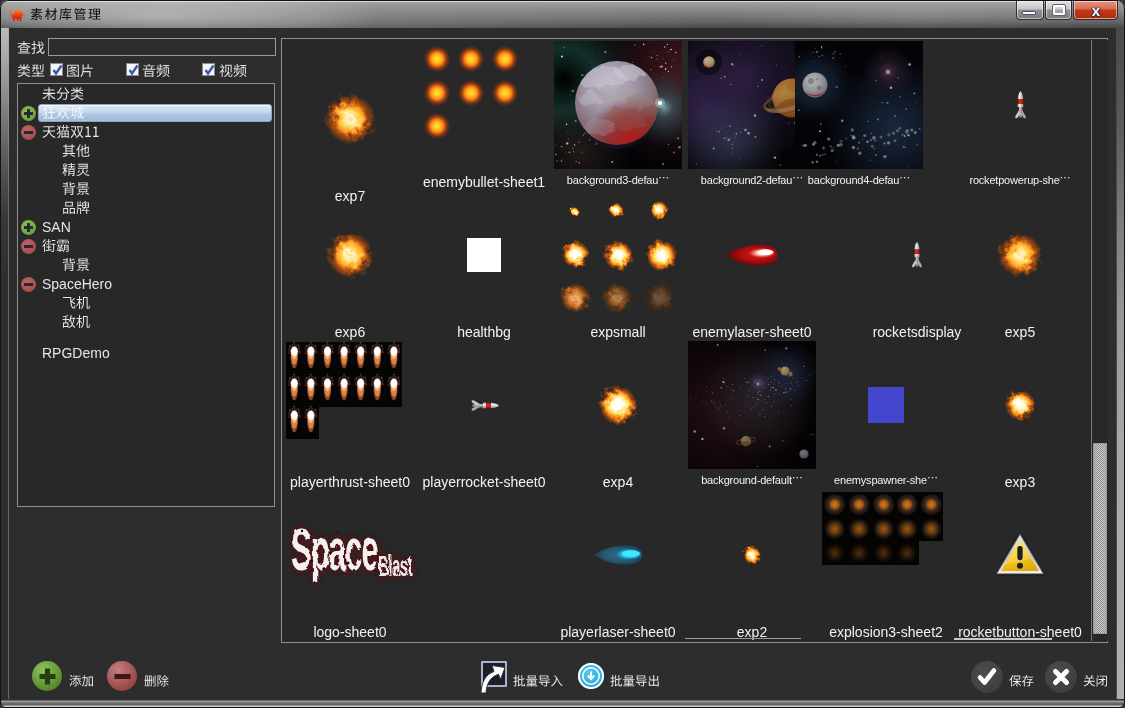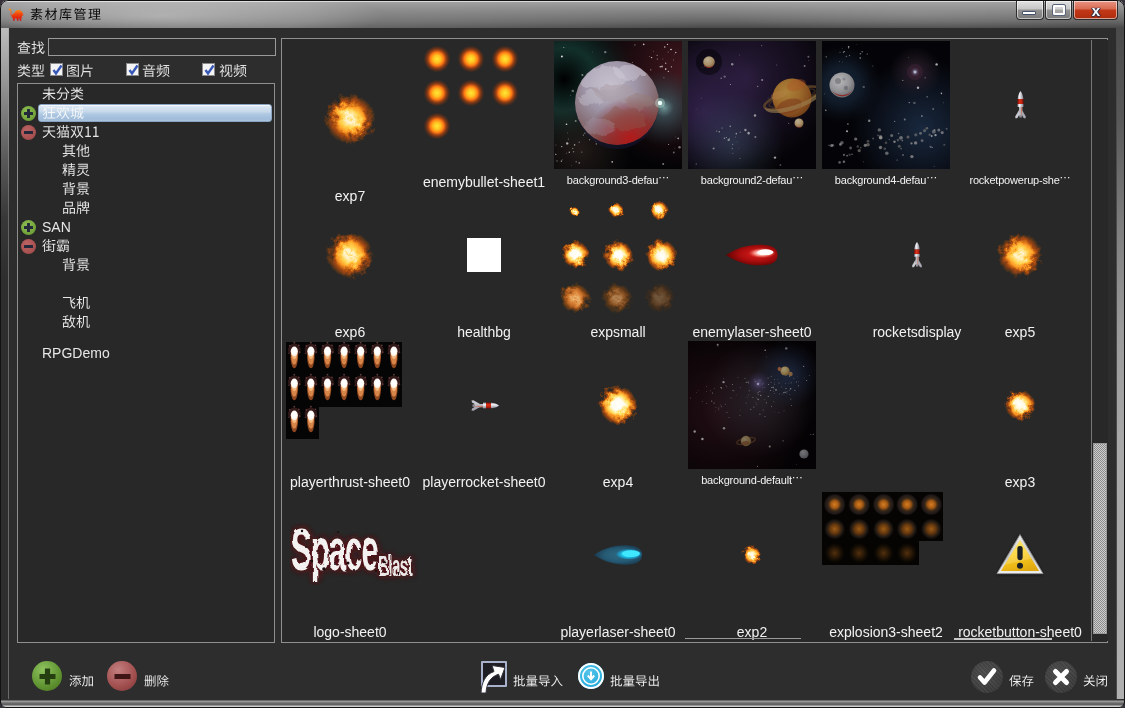--- a/index.html
+++ b/index.html
@@ -27,21 +27,21 @@
 #btn-min{left:1016px;width:28px;background:linear-gradient(#e2e2e2 0,#c6c6c6 8px,#929292 9px,#828282 15px,#747474 19px)}
 #btn-max{left:1045px;width:27px;background:linear-gradient(#e2e2e2 0,#c6c6c6 8px,#929292 9px,#828282 15px,#747474 19px)}
 #btn-close{left:1073px;width:45px;background:linear-gradient(#e89484 0,#d86a50 8px,#c23818 9px,#b63010 15px,#a22a10 19px)}
 #btn-min .glyph{position:absolute;left:5px;top:10px;width:14px;height:4px;background:#fff;border:1px solid #45506a;border-radius:1px}
 #btn-max .glyph{position:absolute;left:7px;top:4px;width:12px;height:10px;border:2px solid #fff;outline:1px solid #5a647a;border-radius:1px;background:rgba(255,255,255,.2)}
 #btn-close .glyph{position:absolute;left:12px;top:0px;width:20px;height:19px;color:#fff;font-weight:bold;font-size:15px;text-align:center;line-height:19px;text-shadow:0 0 1px #203050, 1px 0 1px #203050,-1px 0 1px #203050,0 1px 1px #203050}
 .lab{position:absolute;color:#e4e4e4;font-size:14px}
 #search-input{position:absolute;left:48px;top:38px;width:228px;height:18px;border:1px solid #9a9a9a;background:#2d2d2d}
 .cb{position:absolute;width:13px;height:13px;background:#f4f4f4;border:1px solid #8a8a8a;top:63px}
 .cb svg{position:absolute;left:0px;top:0px}
-#tree{position:absolute;left:17px;top:83px;width:258px;height:560px;border:1px solid #8f8f8f;background:#282828}
+#tree{position:absolute;left:17px;top:83px;width:258px;height:424px;border:1px solid #8f8f8f;background:#282828}
 .trow{position:absolute;left:0;width:100%;height:19px;color:#e6e6e6;font-size:14px;line-height:19px}
 .trow .txt{position:absolute;left:24px}
 .trow.sub .txt{left:44px}
 .tsel{position:absolute;left:20px;top:0;right:2px;height:18px;border:1px solid #8aa4c4;border-radius:3px;
  background:linear-gradient(#dfe9f4 0,#c6d8ea 42%,#aec8e2 58%,#a0bcda 88%,#abc5de 100%);box-shadow:inset 0 1px 0 rgba(255,255,255,.7)}
 .ticon{position:absolute;left:3px;top:2px;width:14px;height:14px;border-radius:50%;color:#222;text-align:center}
 .ticon{width:15px;height:15px}
 .ticon.plus{background:radial-gradient(circle at 40% 35%,#8cbe52,#74a63c 60%,#5f8c2e)}
 .ticon.minus{background:radial-gradient(circle at 40% 35%,#bc6464,#aa5252 60%,#8e4040)}
 .ticon:after{content:"";position:absolute;left:2.8px;top:6.3px;width:9.4px;height:2.6px;background:#23283a;border-radius:.5px}
@@ -282,20 +282,24 @@
         <div class="txt" style="">
           <div style="position:relative;margin-top:1px"><svg width="28.0" height="17.5" viewBox="0 0 28.0 17.5" style="overflow:visible">
               <g transform="translate(0 12.88) scale(0.014 -0.014)">
                 <path d="M735 378V293H273V378ZM198 436V-80H273V93H735V4C735 -10 729 -15 713 -16C697 -16 638 -16 580 -14C590 -33 601 -61 605 -81C685 -81 737 -80 769 -69C800 -58 811 -38 811 3V436ZM273 238H735V148H273ZM330 841V753H79V692H330V602C225 584 125 568 54 558L66 493L330 543V469H404V841ZM550 840V576C550 499 574 478 670 478C689 478 819 478 840 478C914 478 936 504 945 602C924 606 894 617 878 628C874 555 867 543 833 543C805 543 698 543 678 543C633 543 625 548 625 576V654C721 676 828 708 905 741L852 795C798 768 709 738 625 714V840Z" fill="#e6e6e6"></path>
               </g>
               <g transform="translate(14.0 12.88) scale(0.014 -0.014)">
                 <path d="M242 640H755V576H242ZM242 753H755V690H242ZM265 290H736V195H265ZM623 66C715 31 830 -26 888 -66L939 -17C877 24 761 78 671 110ZM291 114C231 66 132 20 44 -9C61 -21 87 -48 100 -63C185 -28 292 29 359 86ZM433 506C443 493 453 477 462 461H56V399H941V461H543C533 482 518 505 502 524H830V804H170V524H487ZM193 346V140H462V-6C462 -17 459 -20 445 -21C431 -22 382 -22 330 -20C340 -37 350 -61 353 -80C424 -80 470 -80 499 -70C529 -61 538 -45 538 -8V140H811V346Z" fill="#e6e6e6"></path>
               </g>
             </svg></div>
         </div>
+      </div>
+    <div class="trow" style="top:191px">
+        <div class="ticon minus"></div>
+        <div class="txt" style="">SpaceHero</div>
       </div>
     <div class="trow sub" style="top:210px">
         <div class="txt" style="">
           <div style="position:relative;margin-top:1px"><svg width="28.0" height="17.5" viewBox="0 0 28.0 17.5" style="overflow:visible">
               <g transform="translate(0 12.88) scale(0.014 -0.014)">
                 <path d="M863 705C814 645 737 570 667 512C662 594 660 684 659 781H67V703H584C595 238 644 -51 856 -52C927 -51 951 -2 961 156C943 164 920 183 902 200C898 88 888 26 859 25C752 25 699 173 675 410C761 362 854 302 903 258L943 318C892 361 796 420 710 466C784 523 867 600 932 668Z" fill="#e6e6e6"></path>
               </g>
               <g transform="translate(14.0 12.88) scale(0.014 -0.014)">
                 <path d="M498 783V462C498 307 484 108 349 -32C366 -41 395 -66 406 -80C550 68 571 295 571 462V712H759V68C759 -18 765 -36 782 -51C797 -64 819 -70 839 -70C852 -70 875 -70 890 -70C911 -70 929 -66 943 -56C958 -46 966 -29 971 0C975 25 979 99 979 156C960 162 937 174 922 188C921 121 920 68 917 45C916 22 913 13 907 7C903 2 895 0 887 0C877 0 865 0 858 0C850 0 845 2 840 6C835 10 833 29 833 62V783ZM218 840V626H52V554H208C172 415 99 259 28 175C40 157 59 127 67 107C123 176 177 289 218 406V-79H291V380C330 330 377 268 397 234L444 296C421 322 326 429 291 464V554H439V626H291V840Z" fill="#e6e6e6"></path>
               </g>
@@ -598,21 +602,21 @@
 <path d="M104 76 A19.5 19.5 0 0 1 85 57 A19.5 22 0 0 0 104 76 Z" fill="#5a3010" opacity=".5"></path>
 <path d="M75 57 A29 7.5 0 0 0 133 57 L133 59.5 A29 9.5 0 0 1 75 59.5 Z" fill="#caa668" opacity=".6"></path>
 </g>
 <circle cx="111" cy="82" r="4.5" fill="url(#p2m)"></circle>
 <path d="M107 84 A4.5 4.5 0 0 0 115 84.5 A5 5 0 0 1 107 84 Z" fill="#a82818" opacity=".8"></path>
 <rect width="128" height="128" fill="#000" opacity=".22"></rect>
 </svg>
         </div>
         <div class="clabel mono">background2-defau<span class="ell">⋯</span></div>
       </div>
-      <div class="cell" style="left:537px;top:2px">
+      <div class="cell" style="left:510px;top:2px">
         <div class="thumb" style="">
           <svg width="128" height="128" viewBox="0 0 128 128">
             <rect width="128" height="128" fill="#05050a"></rect>
 <radialGradient id="n4a" cx=".78" cy=".68" r=".55">
               <stop offset="0" stop-color="#2a4468" stop-opacity=".7"></stop>
               <stop offset="1" stop-color="#2a4468" stop-opacity="0"></stop>
             </radialGradient>
 <radialGradient id="n4b" cx=".16" cy=".34" r=".3">
               <stop offset="0" stop-color="#24364e" stop-opacity=".9"></stop>
               <stop offset=".55" stop-color="#1c2a3c" stop-opacity=".5"></stop>
@@ -1512,20 +1516,26 @@
               <stop offset="0" stop-color="#d0d0d4"></stop>
               <stop offset=".6" stop-color="#a0a0a8"></stop>
               <stop offset="1" stop-color="#6a6a72"></stop>
             </radialGradient>
 <circle cx="116" cy="113" r="4.6" fill="url(#pd2)" opacity=".8"></circle>
 <rect width="128" height="128" fill="#000" opacity=".3"></rect>
 </svg>
         </div>
         <div class="clabel mono">background-default<span class="ell">⋯</span></div>
       </div>
+      <div class="cell" style="left:537px;top:302px">
+        <div class="thumb" style="">
+          <div style="width:36px;height:36px;background:#4447cd"></div>
+        </div>
+        <div class="clabel mono">enemyspawner-she<span class="ell">⋯</span></div>
+      </div>
       <div class="cell" style="left:671px;top:302px">
         <div class="thumb" style="">
           <svg width="46" height="46" viewBox="0 0 46 46">
 <defs>
 <radialGradient id="xg14">
                 <stop offset="0" stop-color="#ffffff"></stop>
                 <stop offset=".3" stop-color="#fff8dc"></stop>
                 <stop offset=".5" stop-color="#ffd860"></stop>
                 <stop offset=".66" stop-color="#ff9a24"></stop>
                 <stop offset=".82" stop-color="#b44c0c" stop-opacity=".85"></stop>

